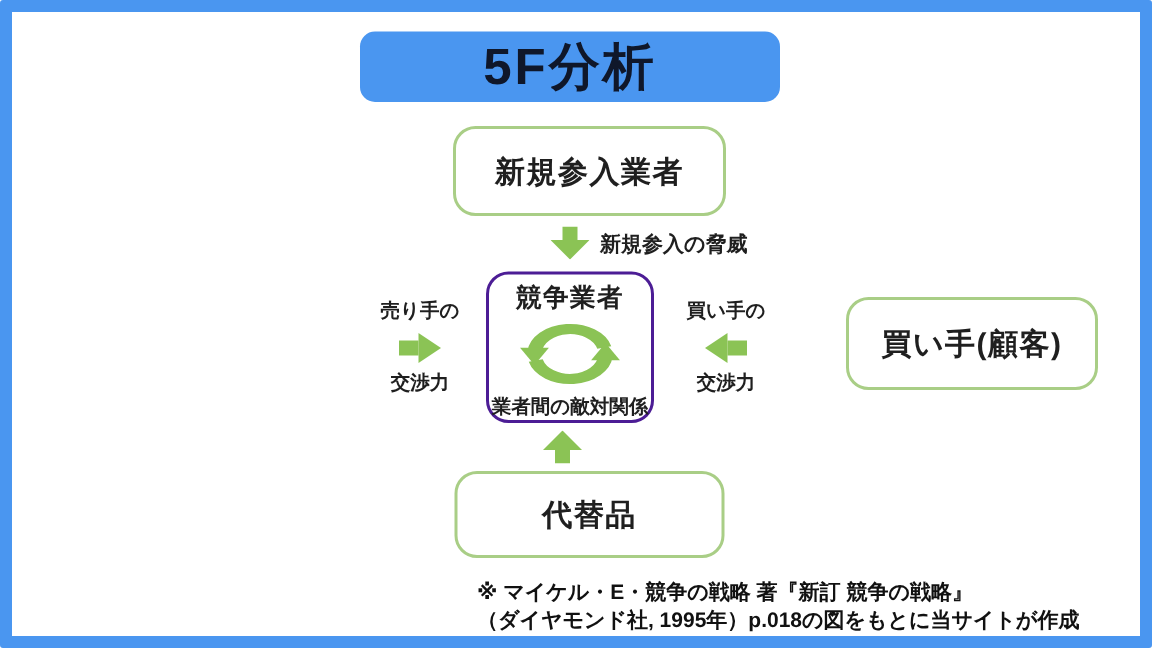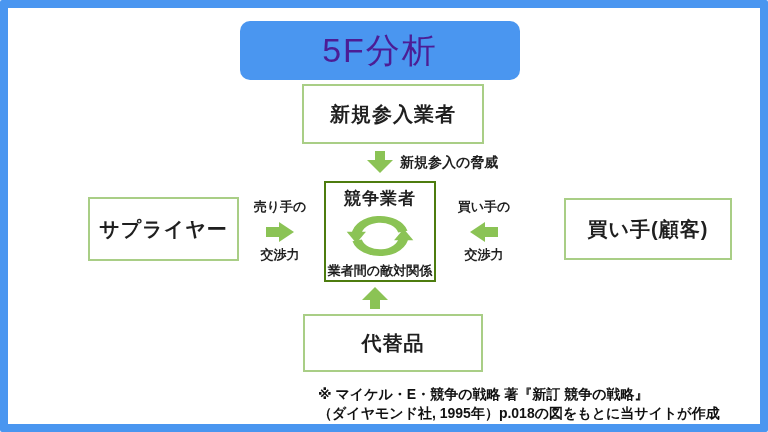--- a/index.html
+++ b/index.html
@@ -5,38 +5,38 @@
   html,body{margin:0;padding:0;background:#e8e8e8;}
   .canvas{
     position:relative;width:768px;height:432px;background:#ffffff;
     font-family:"Liberation Sans","DejaVu Sans",sans-serif;
     color:#1f1f1f;overflow:hidden;
   }
   .frame{
     position:absolute;inset:0;border:8px solid #4a96f0;border-radius:2px;
     pointer-events:none;z-index:10;
   }
-  .abs{position:absolute;}
+  .abs{position:absolute;border-radius:15px;}
   .title-badge{
-    left:240px;top:21px;width:280px;height:59px;background:#4a96f0;
+    left:240px;top:21px;width:280px;height:47px;background:#4a96f0;
     border-radius:10px;display:flex;align-items:center;justify-content:center;
-    color:#4c1d95;font-size:34px;font-weight:400;letter-spacing:2px;
+    color:#0f172a;font-size:34px;font-weight:700;letter-spacing:2px;
   }
   .fbox{
     border:2px solid #a9ce86;background:#ffffff;
     display:flex;align-items:center;justify-content:center;
     font-size:20px;font-weight:800;letter-spacing:1px;box-sizing:border-box;
   }
   .box-new-entrants{left:302px;top:84px;width:182px;height:60px;}
   .box-suppliers{left:88px;top:197px;width:151px;height:64px;}
   .box-buyers{left:516px;top:198px;width:168px;height:62px;margin-left:48px;}
   .box-substitutes{left:303px;top:314px;width:180px;height:58px;}
   .box-competitors{
     left:324px;top:181px;width:112px;height:101px;
-    border:2px solid #4d7c0f;background:#ffffff;box-sizing:border-box;
+    border:2px solid #4c1d95;background:#ffffff;box-sizing:border-box;
     display:flex;flex-direction:column;align-items:center;justify-content:space-between;
     padding:4px 2px 5px 2px;
   }
   .competitors-title{font-size:17px;font-weight:800;letter-spacing:1px;}
   .competitors-caption{font-size:13px;font-weight:800;white-space:nowrap;}
   .force-label{
     font-size:14px;font-weight:800;white-space:nowrap;line-height:20px;
   }
   .label-net{left:400px;top:152px;}
   .label-sub{left:400px;top:288px;}
@@ -71,23 +71,20 @@
   </div>
 
   <div class="abs arrow-down-pos">
     <svg width="26" height="22" viewBox="0 0 26 22">
       <rect x="8" y="0" width="10" height="9" fill="#8bc355"></rect>
       <polygon points="0,9 26,9 13,22" fill="#8bc355"></polygon>
     </svg>
   </div>
   <div class="abs force-label label-net">新規参入の脅威</div>
 
-  <div class="abs fbox box-suppliers">
-    <span>サプライヤー</span>
-  </div>
 
   <div class="abs side-label sup-l1">売り手の</div>
   <div class="abs arrow-right-pos">
     <svg width="28" height="20" viewBox="0 0 28 20">
       <rect x="0" y="5" width="13" height="10" fill="#8bc355"></rect>
       <polygon points="13,0 13,20 28,10" fill="#8bc355"></polygon>
     </svg>
   </div>
   <div class="abs side-label sup-l2">交渉力</div>
 

